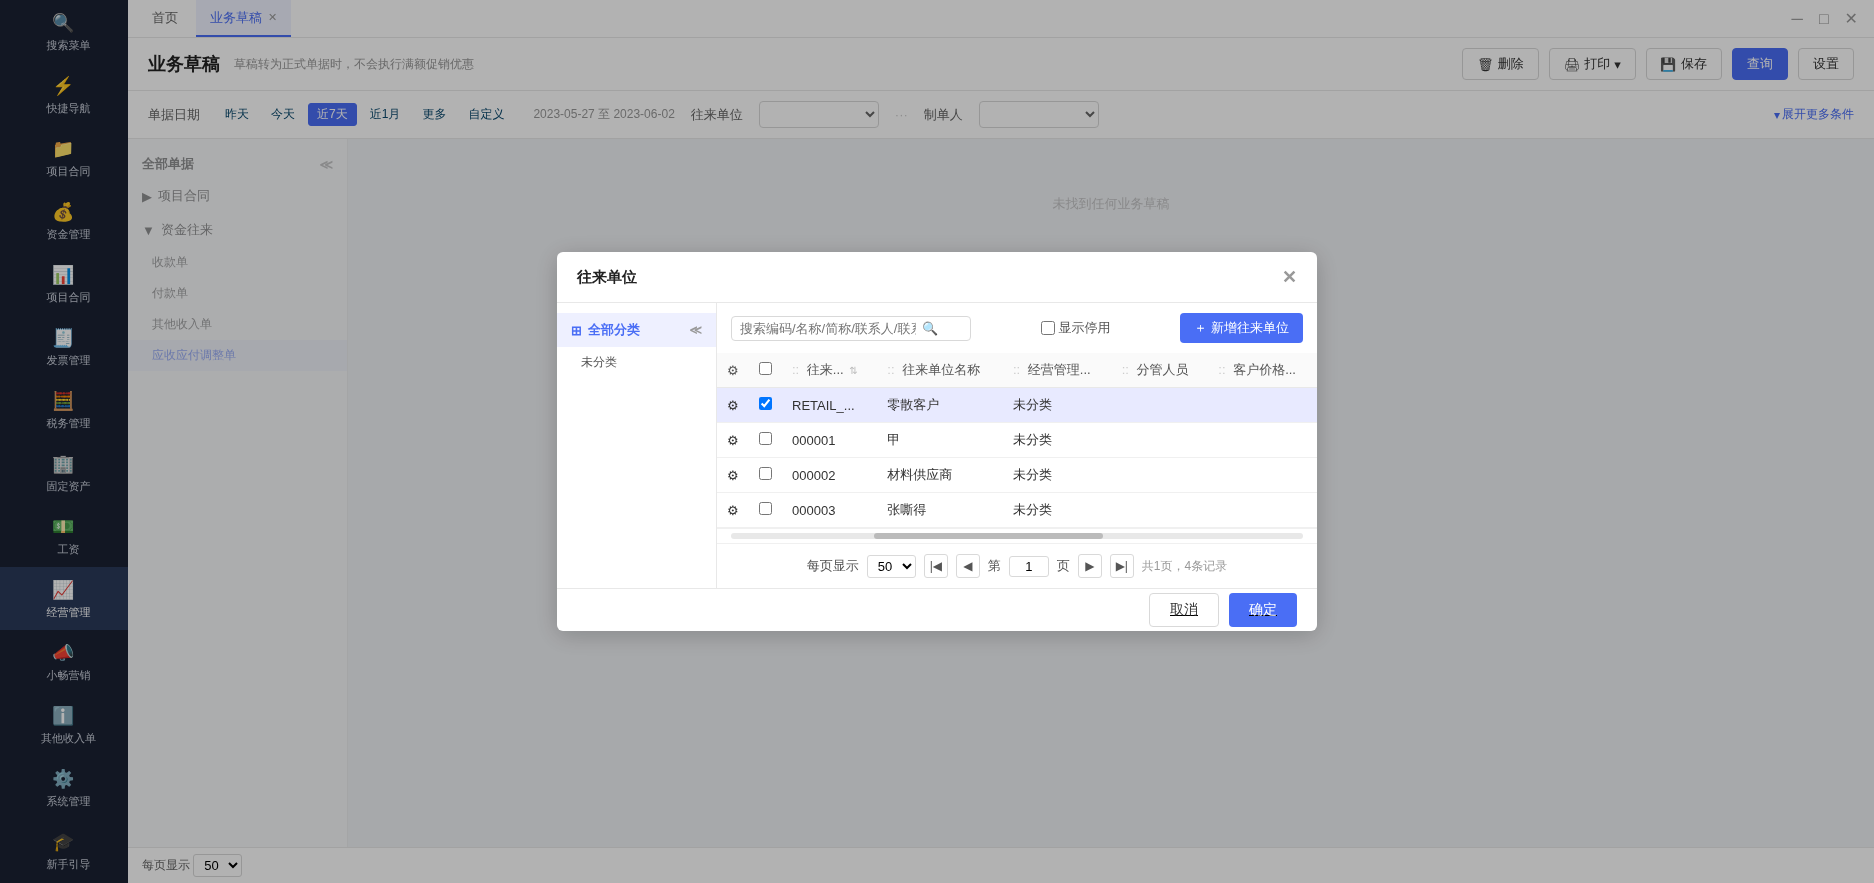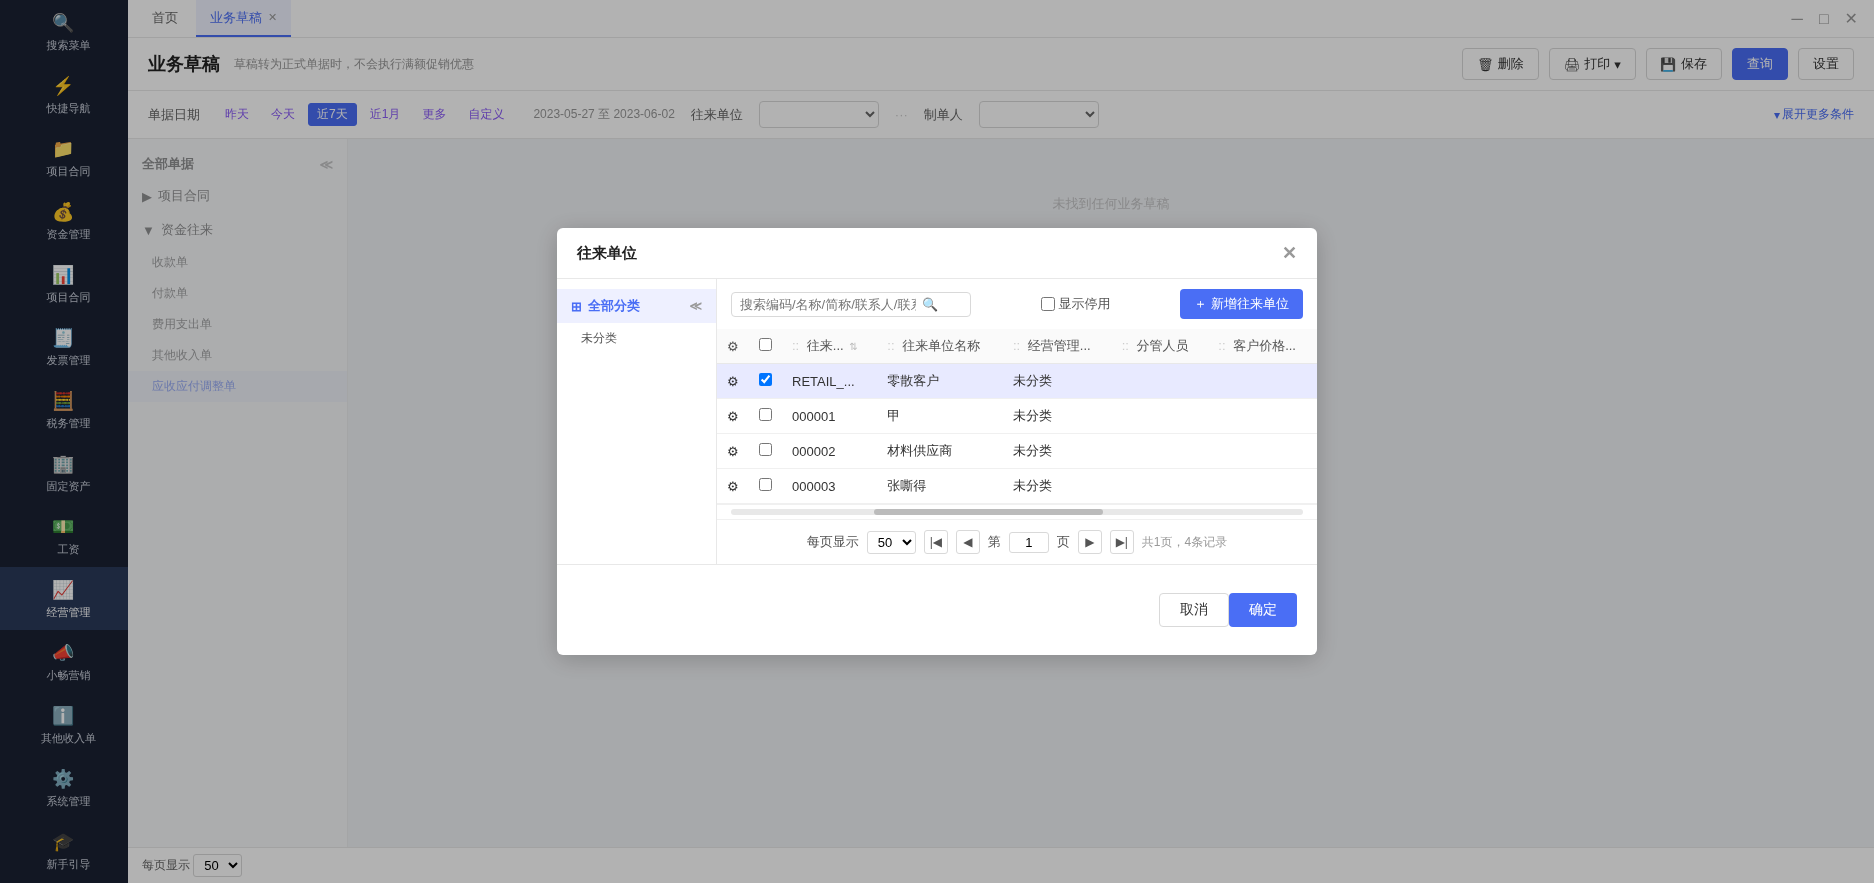--- a/index.html
+++ b/index.html
@@ -92,21 +92,21 @@
       padding: 10px 20px;
       display: flex;
       align-items: center;
       gap: 16px;
       border-bottom: 1px solid #e8e8e8;
       font-size: 13px;
     }
     .filter-label { color: #666; }
     .filter-date-btns { display: flex; gap: 4px; }
     .filter-date-btn {
-      padding: 2px 8px; border-radius: 3px; cursor: pointer; color: #8b5cf6;
+      padding: 2px 8px; border-radius: 3px; cursor: pointer; color: #0c4a6e;
       border: 1px solid transparent;
       font-size: 12px;
     }
     .filter-date-btn.active { background: #4a6ef5; color: #fff; border-color: #4a6ef5; }
     .filter-date-range { color: #999; font-size: 12px; margin-left: 4px; }
     .filter-select {
       padding: 4px 10px; border: 1px solid #d9d9d9; border-radius: 4px;
       color: #666; font-size: 13px; min-width: 120px; background: #fff;
     }
     .expand-btn { color: #4a6ef5; cursor: pointer; font-size: 12px; display: flex; align-items: center; gap: 2px; }
@@ -252,22 +252,23 @@
     }
     .page-input {
       width: 40px; text-align: center; border: 1px solid #d9d9d9;
       border-radius: 3px; padding: 2px 4px; font-size: 13px;
     }
     .page-info { color: #999; font-size: 12px; }
 
     
     .dialog-footer {
       display: flex; justify-content: flex-end;
-      padding: 28px 20px; 
+      padding: 4px 20px; gap: 10px;
       border-top: 1px solid #e8e8e8;
+      text-decoration: underline;
     }
     .btn-cancel {
       padding: 7px 20px; border: 1px solid #d9d9d9; background: #fff;
       border-radius: 4px; cursor: pointer; font-size: 14px; color: #333;
     }
     .btn-confirm {
       padding: 7px 20px; border: none; background: #4a6ef5;
       color: #fff; border-radius: 4px; cursor: pointer; font-size: 14px;
     }
 
@@ -428,21 +429,20 @@
       <div class="category-item">
         <span>▶</span>
         <span>项目合同</span>
       </div>
       <div class="category-item">
         <span>▼</span>
         <span>资金往来</span>
       </div>
       <div class="category-sub-item">收款单</div>
       <div class="category-sub-item">付款单</div>
-      <div class="category-sub-item">费用支出单</div>
       <div class="category-sub-item">其他收入单</div>
       <div class="category-sub-item active">应收应付调整单</div>
     </div>
     <div style="flex:1; padding:16px;">
       <div style="color:#999;font-size:13px;text-align:center;margin-top:40px;">未找到任何业务草稿</div>
     </div>
   </div>
 
   <div class="bottom-bar">
     <span>每页显示</span>

